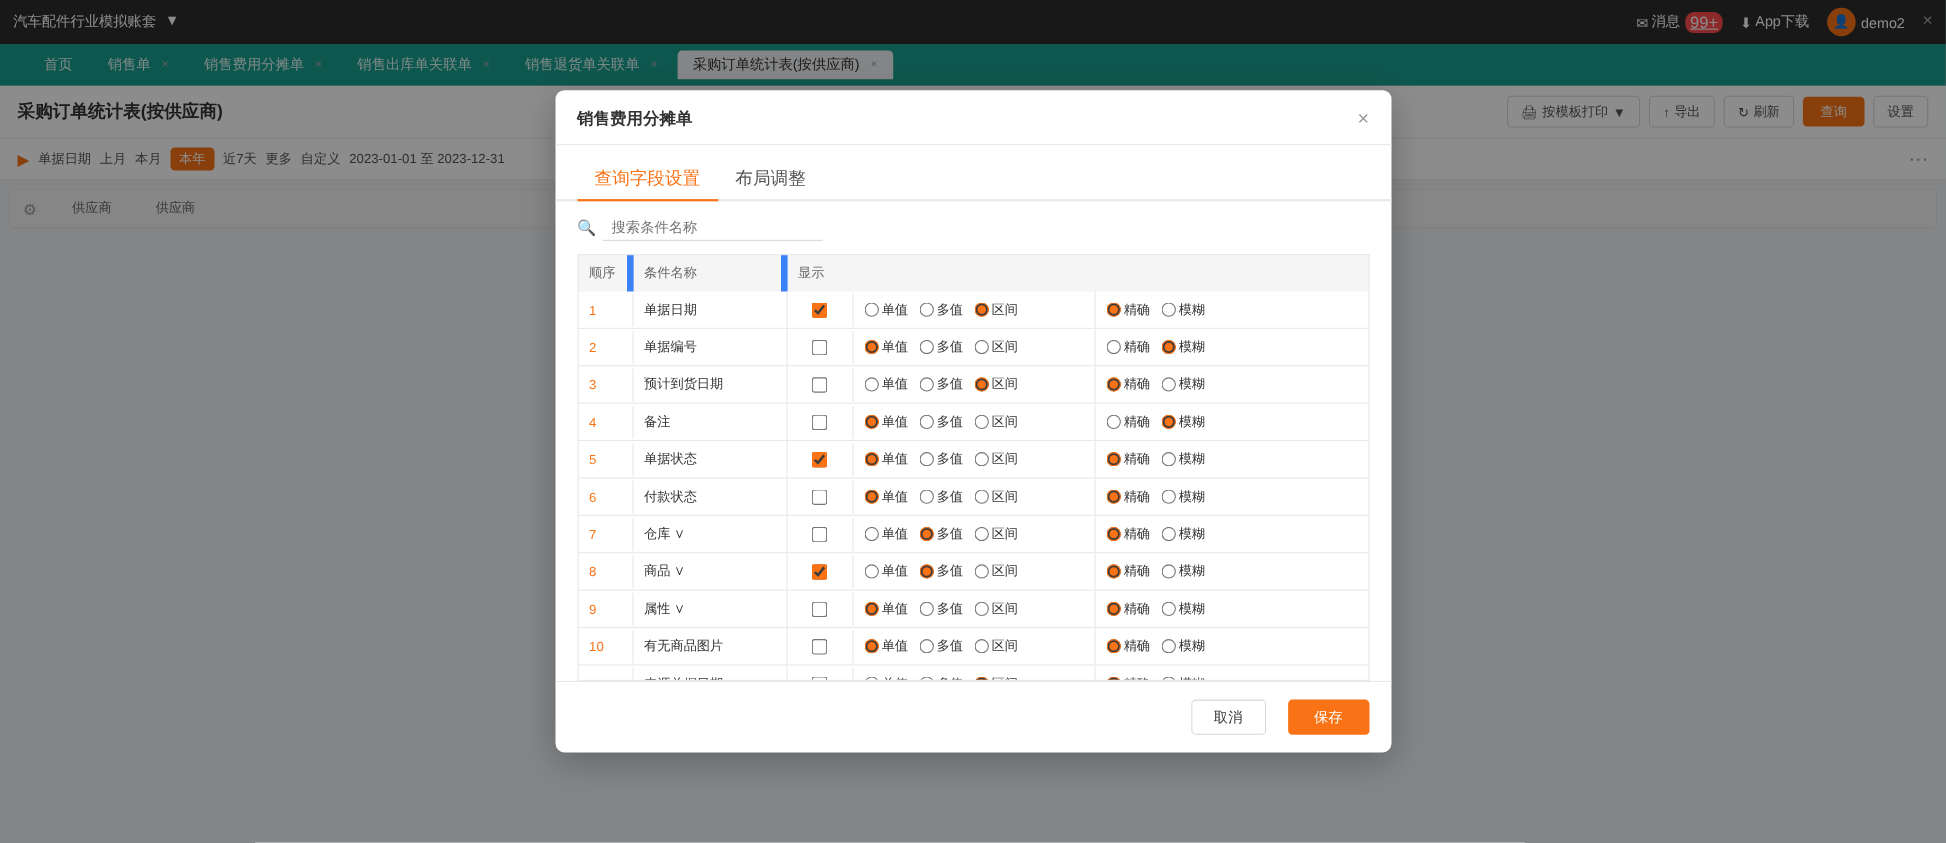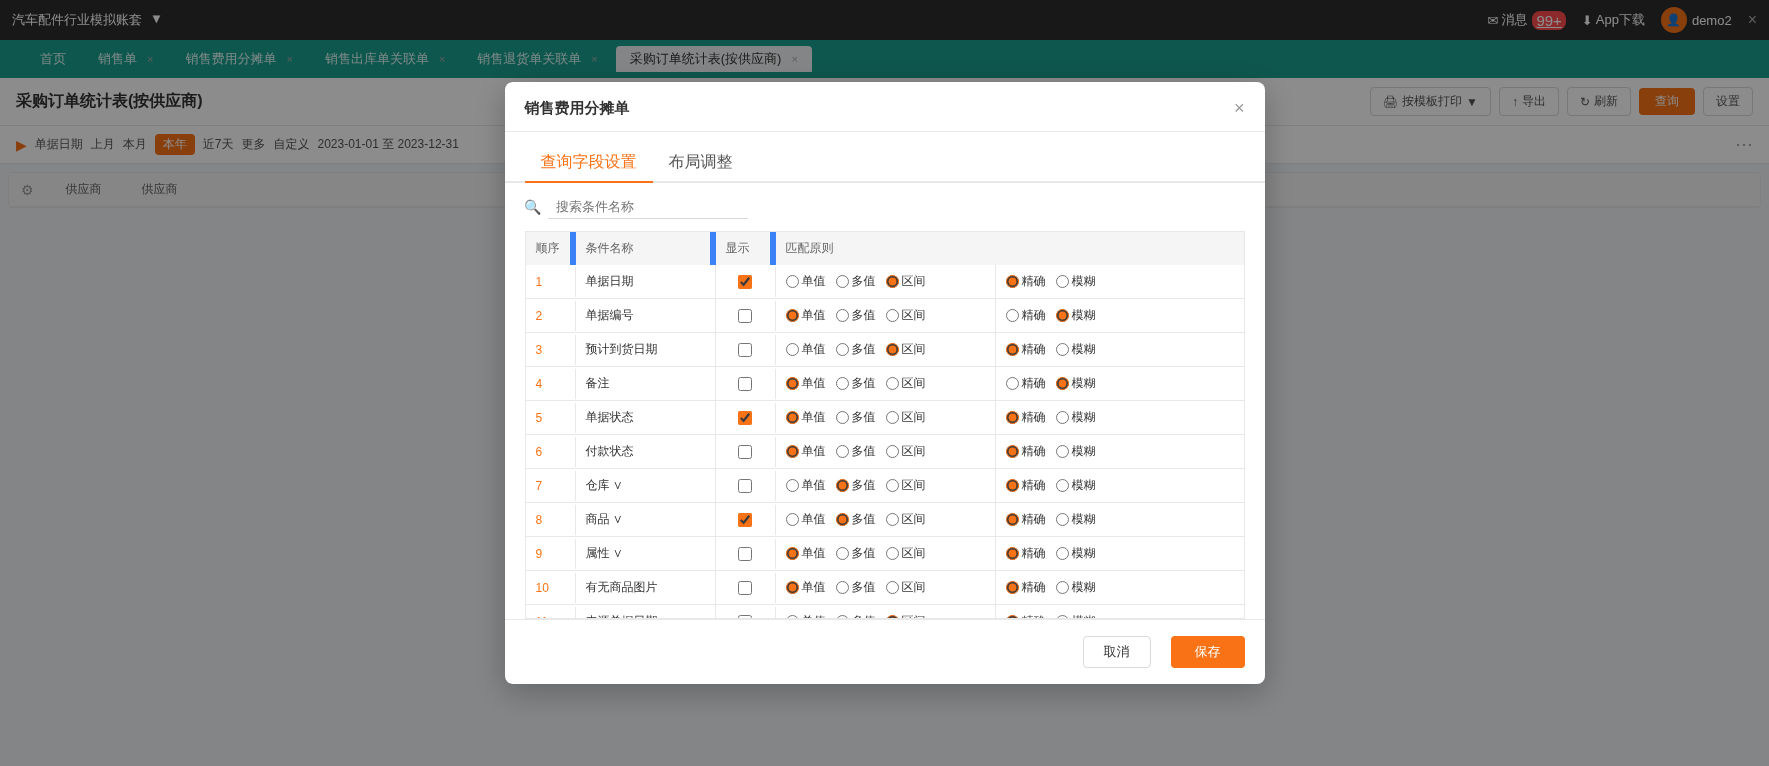--- a/index.html
+++ b/index.html
@@ -348,21 +348,20 @@
       <span class="search-icon">🔍</span>
       <input type="text" placeholder="搜索条件名称" style="border-top: none; border-right: none; border-left: none; border-image: initial; border-bottom: 1px solid rgb(217, 217, 217); outline: none; font-size: 13px; padding: 4px 8px; width: 200px; color: rgb(51, 51, 51);">
     </div>
 
     <div class="dialog-table">
 
       <div class="dt-head">
         <div class="dt-head-cell">顺序</div>
         <div class="dt-head-cell">条件名称</div>
         <div class="dt-head-cell">显示</div>
-        <div class="dt-head-cell">匹配原则</div>
       </div>
 
       <div id="dialog-rows-container">
           <div class="dt-row">
             <div class="dt-cell">
               <span style="color:#f97316;font-weight:500">1</span>
             </div>
             <div class="dt-cell">单据日期</div>
             <div class="dt-cell" style="justify-content: center;">
               <input type="checkbox" class="cb" checked="" style="">

